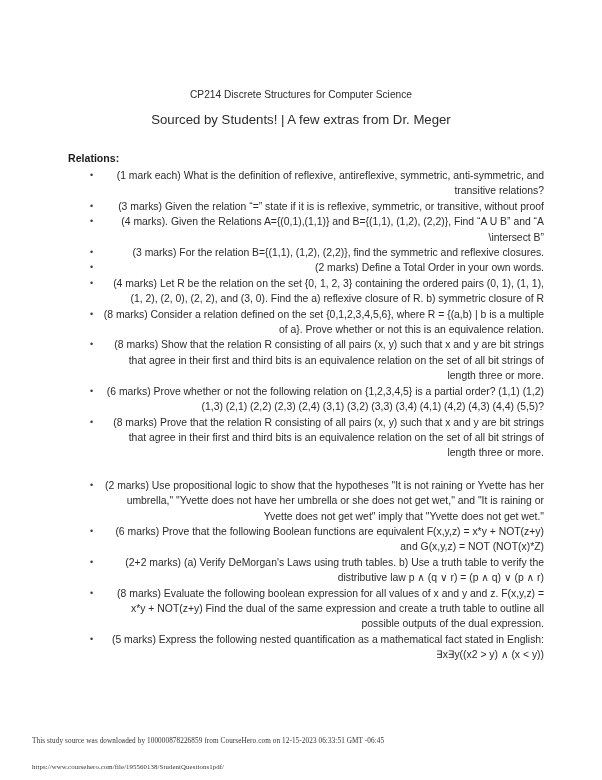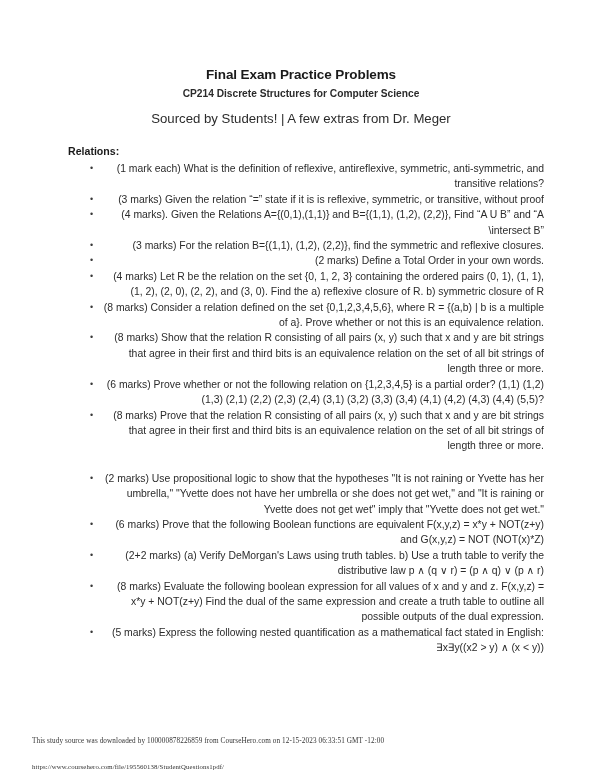--- a/index.html
+++ b/index.html
@@ -31,36 +31,36 @@
   }
   .doc-title {
     font-size: 13.5px;
     font-weight: bold;
     letter-spacing: -0.1px;
     line-height: 17px;
     color: #1a1a1a;
   }
   .doc-subtitle {
     font-size: 10.2px;
-    font-weight: bold;
+    font-weight: normal;
     line-height: 16px;
-    margin-top: 3px;
+    margin-top: 21px;
     color: #2b2b2b;
   }
   .doc-sourced {
     font-size: 13.2px;
     font-weight: normal;
     line-height: 19px;
     margin-top: 7px;
     color: #2b2b2b;
   }
 
   
   .content {
-    margin-top: 16px;
+    margin-top: 22px;
     padding-left: 68px;
     padding-right: 58px;
   }
   .section + .section {
     margin-top: 17px;
   }
   .section-heading {
     font-size: 10.6px;
     font-weight: bold;
     color: #1a1a1a;
@@ -119,21 +119,20 @@
     color: #333333;
     letter-spacing: 0.1px;
   }
 </style>
 </head>
 <body>
 
 <div class="page">
 
   <div class="title-block">
-    <div class="doc-title">Final Exam Practice Problems</div>
     <div class="doc-subtitle">CP214 Discrete Structures for Computer Science</div>
     <div class="doc-sourced">Sourced by Students! | A few extras from Dr. Meger</div>
   </div>
 
   <div class="content">
 
     <div class="section">
       <div class="section-heading">Relations:</div>
       <ul class="bullets">
         <li>
@@ -200,17 +199,17 @@
         <li>
           <span class="bullet-dot">•</span>
           <span class="bullet-text">(5 marks) Express the following nested quantification as a mathematical fact stated in English: ∃x∃y((x2 &gt; y) ∧ (x &lt; y))</span>
         </li>
       </ul>
     </div>
 
   </div>
 
   <div class="footer">
-    <div class="footer-line">This study source was downloaded by 100000878226859 from CourseHero.com on 12-15-2023 06:33:51 GMT -12:00</div>
+    <div class="footer-line">This study source was downloaded by 100000878226859 from CourseHero.com on 12-15-2023 06:33:51 GMT -06:45</div>
     <div class="footer-url">https://www.coursehero.com/file/195560138/StudentQuestions1pdf/</div>
   </div>
 
 </div>
 
 </body></html>

